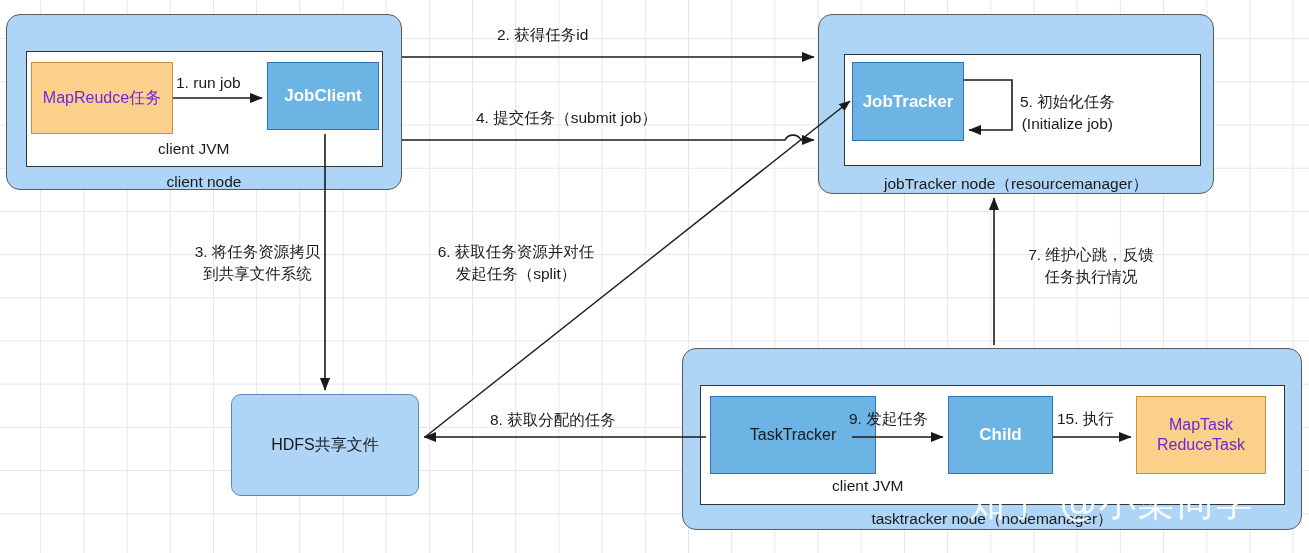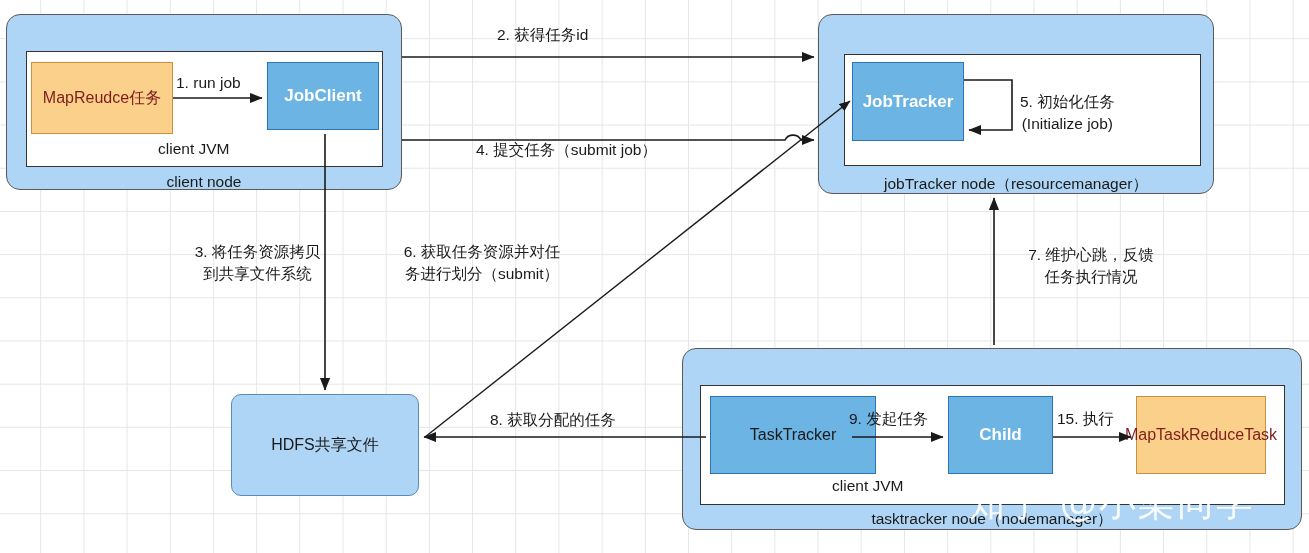--- a/index.html
+++ b/index.html
@@ -64,21 +64,21 @@
   .box-blue-plain {
     background: #6cb4e4;
     border: 1.2px solid #2e75b6;
     color: #1a1a1a;
     font-weight: normal;
     font-size: 16px;
   }
   .box-orange {
     background: #fad08a;
     border: 1.2px solid #c8913c;
-    color: #7f1d1d;
+    color: #6d28d9;
     font-size: 16px;
   }
   .box-hdfs {
     background: #aed5f5;
     border: 1.2px solid #5a8bb8;
     border-radius: 10px;
     color: #1a1a1a;
     font-size: 16px;
   }
   
@@ -148,41 +148,41 @@
   <div class="outer-node" style="left:682px; top:348px; width:620px; height:182px;">
   </div>
   <div class="inner-panel" style="left:700px; top:385px; width:585px; height:120px;">
   </div>
   <div class="box box-blue-plain" style="left:710px; top:396px; width:166px; height:78px;">
     <span>TaskTracker</span>
   </div>
   <div class="box box-blue" style="left:948px; top:396px; width:105px; height:78px;">
     <span>Child</span>
   </div>
-  <div class="box box-orange" style="left:1136px; top:396px; width:130px; height:78px; flex-direction:row;">
+  <div class="box box-orange" style="left:1136px; top:396px; width:130px; height:78px; flex-direction:column;">
     <span>MapTask</span>
     <span>ReduceTask</span>
   </div>
   <div class="label" style="left:832px; top:475px;">client JVM</div>
   <div class="node-caption" style="left:682px; top:509px; width:620px;">tasktracker node（nodemanager）</div>
 
   <div class="label" style="left:176px; top:72px;">1. run job</div>
 
   <div class="label" style="left:497px; top:24px;">2. 获得任务id</div>
 
   <div class="label center" style="left:185px; top:241px; width:145px;">
     <div>3. 将任务资源拷贝</div>
     <div>到共享文件系统</div>
   </div>
 
-  <div class="label" style="left:476px; top:107px;margin-top:32px;">4. 提交任务（submit job）</div>
-
-  <div class="label center" style="left:392px; top:241px; width:180px;">
+  <div class="label" style="left:476px; top:107px;">4. 提交任务（submit job）</div>
+
+  <div class="label center" style="left:426px; top:241px; width:180px;">
     <div>6. 获取任务资源并对任</div>
-    <div>务进行划分（submit）</div>
+    <div>发起任务（split）</div>
   </div>
 
   <div class="label center" style="left:1006px; top:244px; width:170px;">
     <div>7. 维护心跳，反馈</div>
     <div>任务执行情况</div>
   </div>
 
   <div class="label" style="left:490px; top:409px;">8. 获取分配的任务</div>
 
   <div class="label" style="left:849px; top:408px;">9. 发起任务</div>

